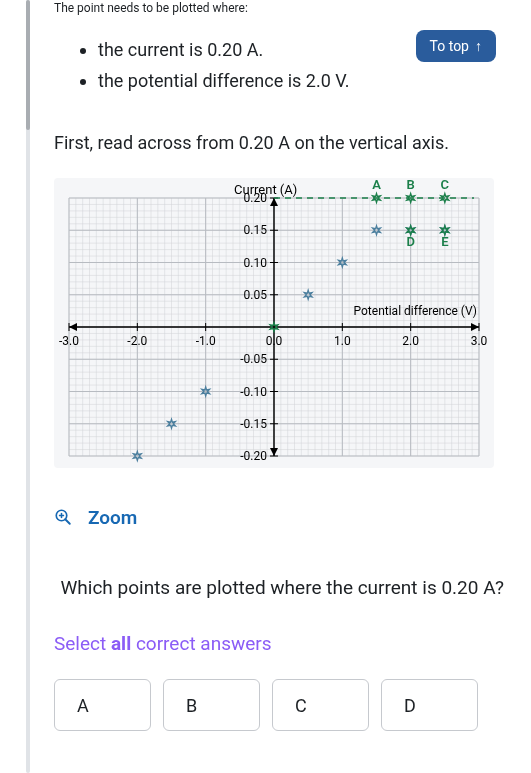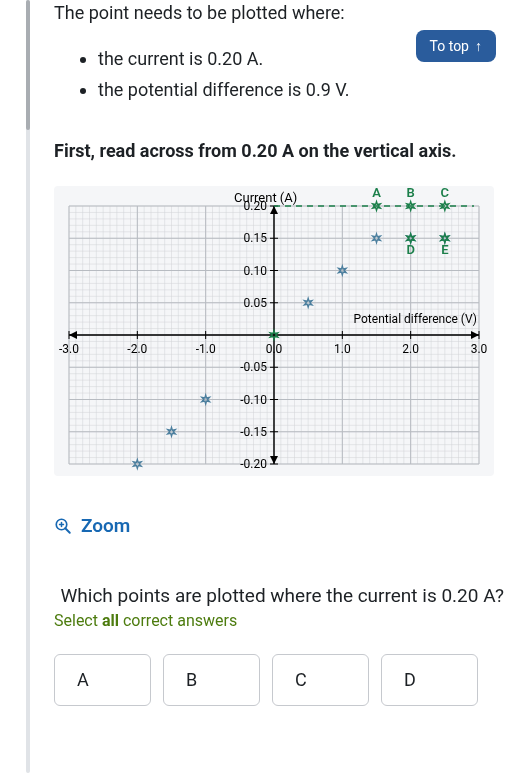--- a/index.html
+++ b/index.html
@@ -28,21 +28,21 @@
   background: #a9adb2;
   border-radius: 2px;
 }
 .content {
   position: absolute;
   left: 54px;
   top: 0;
   width: 450px;
 }
 .intro {
-  font-size: 18px;
+  font-size: 12px;
   line-height: 1.45;
   color: #1d2125;
 }
 .bullets {
   margin: 18px 0 32px 24px;
 }
 .bullets li {
   font-size: 18px;
   line-height: 1.7;
   color: #1d2125;
@@ -63,55 +63,55 @@
   gap: 6px;
   cursor: pointer;
 }
 .to-top .arrow {
   font-weight: bold;
 }
 .instr {
   font-size: 18px;
   line-height: 1.5;
   margin-bottom: 22px;
-  font-weight: bold;
 }
 .chart-card {
   width: 440px;
   height: 290px;
   background: #f5f6f8;
   border-radius: 4px;
   position: relative;
 }
 .chart-svg {
   position: absolute;
   left: 0; top: 0;
 }
 .zoom {
   display: flex;
   align-items: center;
-  gap: 9px;
+  gap: 16px;
   color: #1768b3;
   font-weight: 600;
   font-size: 19px;
   margin-top: 38px;
   cursor: pointer;
 }
 .zoom-icon {
   width: 18px; height: 18px;
 }
 .question {
   font-size: 19px;
   line-height: 1.55;
   margin-top: 44px;
   text-align: right;
 }
 .select-all {
-  font-size: 16px;
-  color: #4d7c0f;
+  font-size: 19px;
+  margin-top: 30px;
+  color: #8b5cf6;
 }
 .select-all b { font-weight: 700; }
 .answers {
   display: flex;
   gap: 12px;
   margin-top: 24px;
 }
 .answer {
   width: 97px;
   height: 52px;
@@ -132,21 +132,21 @@
 
 <div class="scroll-track"></div>
 <div class="scroll-thumb"></div>
 
 <div class="content">
 
   <p class="intro">The point needs to be plotted where:</p>
 
   <ul class="bullets">
     <li>the current is 0.20 A.</li>
-    <li>the potential difference is 0.9 V.</li>
+    <li>the potential difference is 2.0 V.</li>
   </ul>
 
   <p class="instr">First, read across from 0.20 A on the vertical axis.</p>
 
   <div class="chart-card">
     <svg class="chart-svg" width="440" height="290">
       <g id="chart-g">
           <line x1="15" y1="20" x2="15" y2="278" stroke="#d0d3d7" stroke-width="0.5"></line>
           <line x1="21.83333333333334" y1="20" x2="21.83333333333334" y2="278" stroke="#d0d3d7" stroke-width="0.5"></line>
           <line x1="28.66666666666668" y1="20" x2="28.66666666666668" y2="278" stroke="#d0d3d7" stroke-width="0.5"></line>

